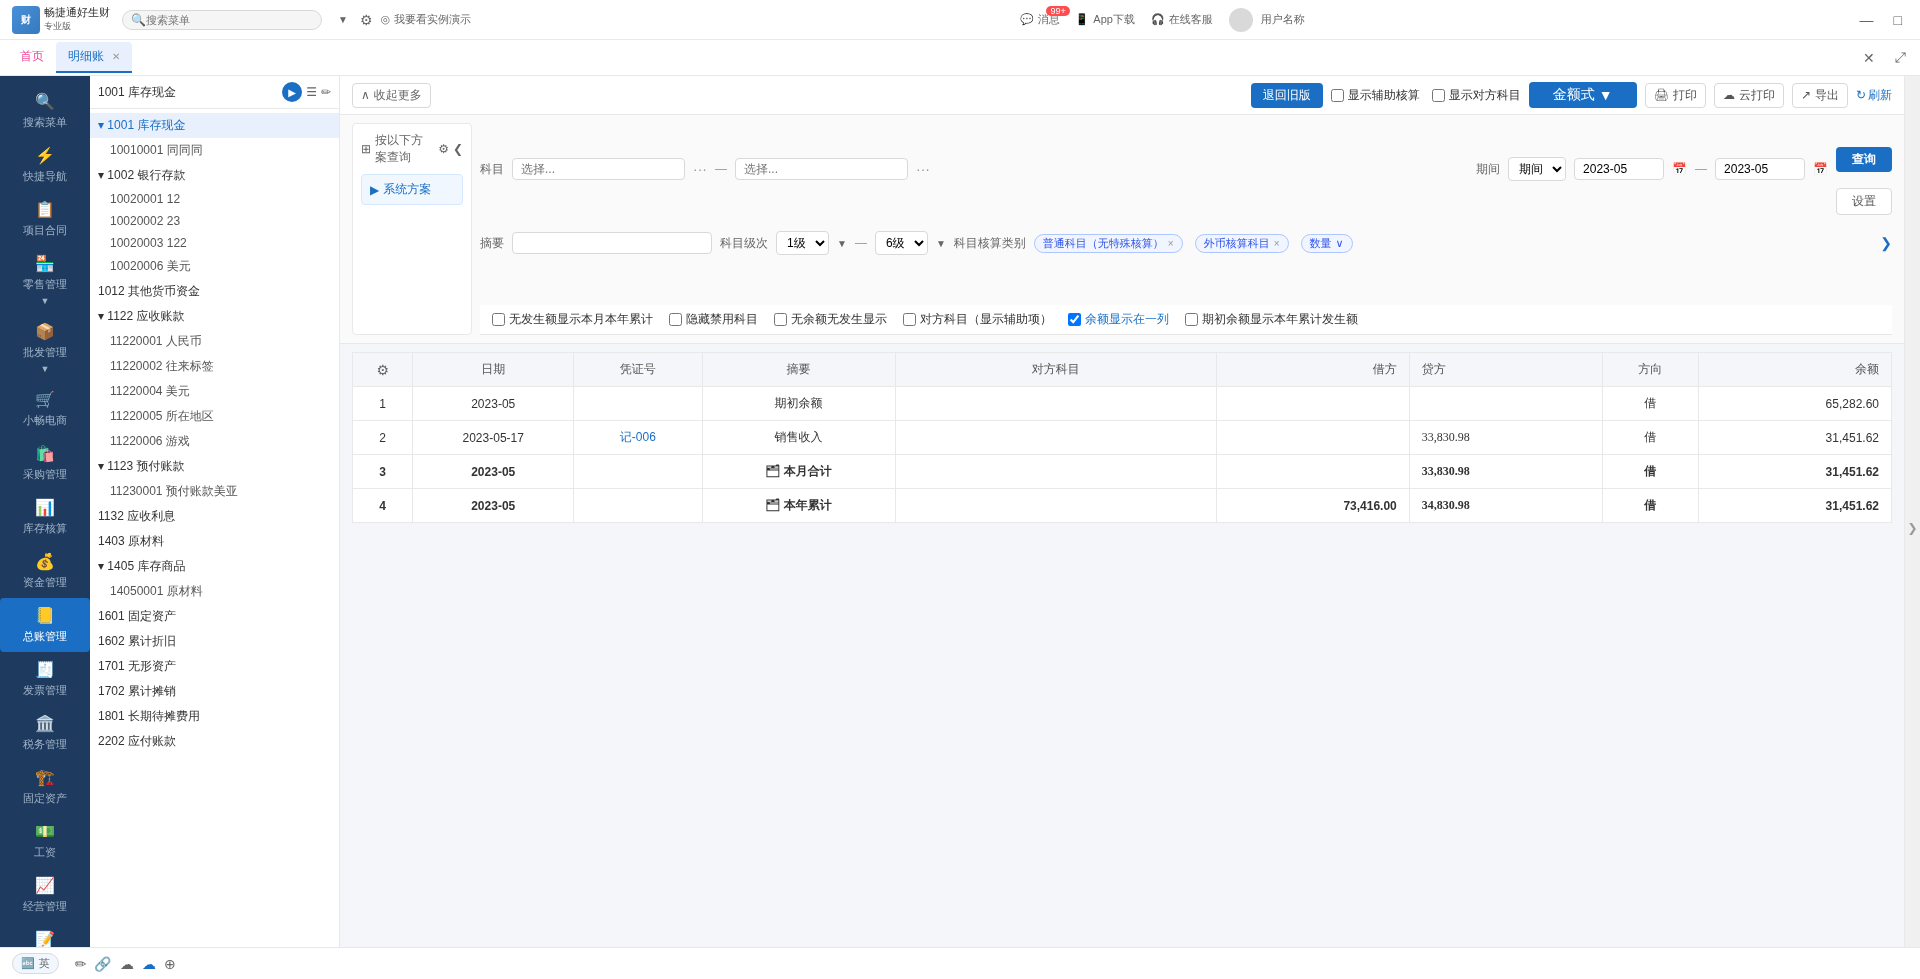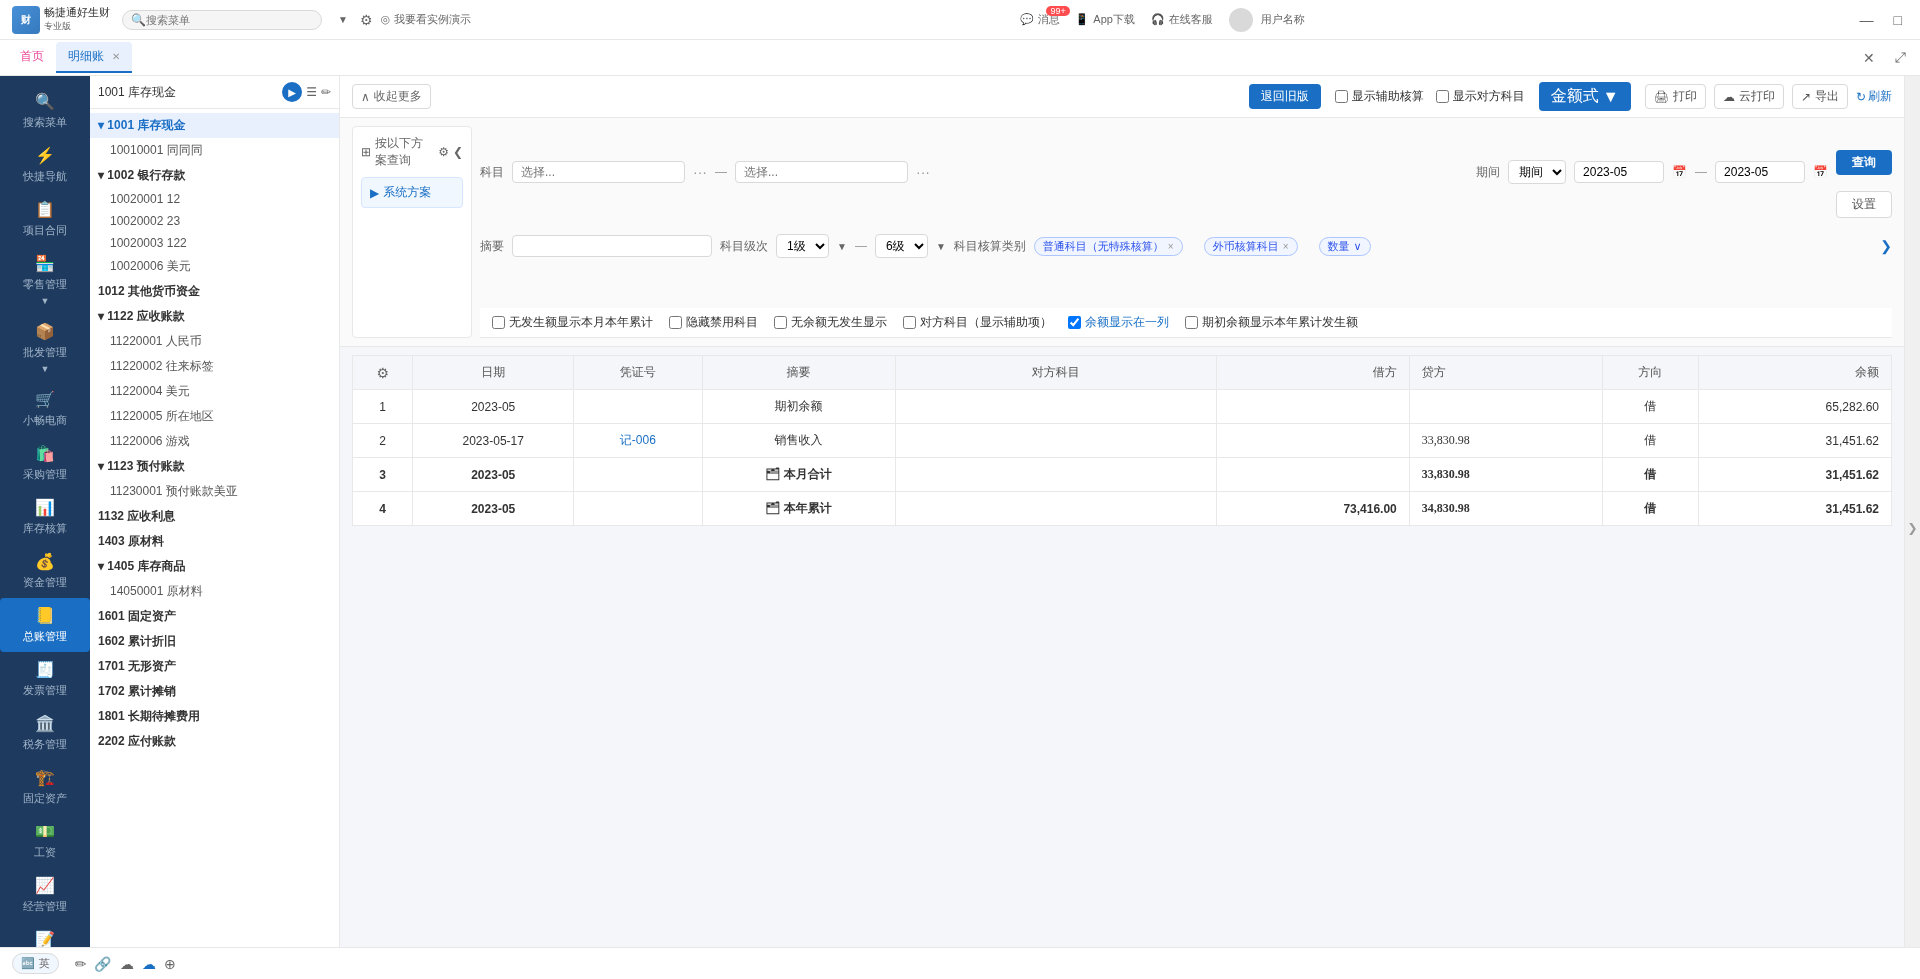--- a/index.html
+++ b/index.html
@@ -45,51 +45,51 @@
 
     
     .account-tree { width: 250px; background: #fff; border-right: 1px solid #e8e8e8; display: flex; flex-direction: column; flex-shrink: 0; overflow: hidden; }
     .account-tree-header { display: flex; align-items: center; padding: 6px 8px; border-bottom: 1px solid #e8e8e8; gap: 4px; }
     .account-tree-selected { display: flex; align-items: center; gap: 4px; flex: 1; }
     .arrow-right { width: 20px; height: 20px; background: #1a6fc4; border-radius: 50%; display: flex; align-items: center; justify-content: center; color: white; font-size: 10px; cursor: pointer; }
     .tree-header-icons { display: flex; gap: 4px; color: #666; }
     .tree-body { flex: 1; overflow-y: auto; padding: 4px 0; }
     .tree-node { padding: 4px 8px; cursor: pointer; font-size: 12px; color: #333; }
     .tree-node.selected { background: #e8f0fe; color: #1a6fc4; font-weight: bold; }
-    .tree-node.parent { font-weight: 700; }
+    .tree-node.parent { font-weight: 400; }
     .tree-node.child { padding-left: 20px; color: #555; }
 
     
     .content-area { flex: 1; display: flex; flex-direction: column; background: #f5f6fa; overflow: hidden; }
 
     
     .content-topbar { display: flex; align-items: center; padding: 6px 12px; background: #fff; border-bottom: 1px solid #e8e8e8; gap: 8px; }
     .expand-more-btn { display: flex; align-items: center; gap: 4px; color: #666; font-size: 12px; cursor: pointer; border: 1px solid #d9d9d9; border-radius: 4px; padding: 3px 8px; background: #fff; }
     .return-btn { background: #1a6fc4; color: white; border: none; border-radius: 4px; padding: 4px 12px; cursor: pointer; font-size: 12px; }
     .checkbox-group { display: flex; align-items: center; gap: 12px; }
     .checkbox-item { display: flex; align-items: center; gap: 4px; font-size: 12px; color: #333; cursor: pointer; }
     .checkbox-item input { cursor: pointer; }
-    .amount-btn { background: #1a6fc4; color: white; border: none; border-radius: 4px; padding: 4px 12px; cursor: pointer; font-size: 16px; display: flex; align-items: center; gap: 4px; }
+    .amount-btn { background: #1a6fc4; color: white; border: none; border-radius: 4px; padding: 4px 24px; cursor: pointer; font-size: 14px; display: flex; align-items: center; gap: 4px; }
     .action-btns { display: flex; align-items: center; gap: 8px; margin-left: auto; }
     .action-btn { display: flex; align-items: center; gap: 4px; font-size: 12px; color: #555; cursor: pointer; padding: 3px 8px; border: 1px solid #d9d9d9; border-radius: 4px; background: #fff; }
     .refresh-btn { color: #1a6fc4; cursor: pointer; font-size: 12px; display: flex; align-items: center; gap: 2px; }
     .filter-row { display: flex; align-items: center; gap: 8px; margin-bottom: 8px; }
     .filter-label { font-size: 12px; color: #666; white-space: nowrap; }
     .filter-input { border: 1px solid #d9d9d9; border-radius: 4px; padding: 3px 8px; font-size: 12px; outline: none; background: #fff; }
     .filter-input.wide { min-width: 120px; }
     .filter-dots { color: #999; font-size: 14px; cursor: pointer; }
     .filter-dash { color: #999; }
     .period-select { border: 1px solid #d9d9d9; border-radius: 4px; padding: 3px 6px; font-size: 12px; background: #fff; cursor: pointer; }
     .query-btn { background: #1a6fc4; color: white; border: none; border-radius: 4px; padding: 4px 16px; cursor: pointer; font-size: 12px; font-weight: bold; }
     .setting-btn { background: #fff; color: #555; border: 1px solid #d9d9d9; border-radius: 4px; padding: 4px 12px; cursor: pointer; font-size: 12px; }
     .sidebar-toggle { color: #1a6fc4; cursor: pointer; font-size: 14px; margin-left: 4px; }
     
     .filter-row2 { display: flex; align-items: center; gap: 8px; }
     .summary-input { border: 1px solid #d9d9d9; border-radius: 4px; padding: 3px 8px; font-size: 12px; outline: none; background: #fff; width: 200px; }
-    .tag-group { display: flex; align-items: flex-end; gap: 21px; }
+    .tag-group { display: flex; align-items: flex-end; gap: 12px; }
     .tag { display: flex; align-items: center; gap: 4px; background: #f0f5ff; border: 1px solid #adc6ff; border-radius: 12px; padding: 1px 8px; font-size: 11px; color: #2f54eb; }
     .tag-close { cursor: pointer; color: #999; font-size: 10px; }
 
     
     .checkbox-row { display: flex; align-items: center; gap: 16px; padding: 6px 12px; background: #fff; border-bottom: 1px solid #e8e8e8; margin-top: 42px; }
     .checkbox-row-item { display: flex; align-items: center; gap: 4px; font-size: 12px; color: #333; cursor: pointer; }
     .checkbox-row-item.checked { color: #1a6fc4; }
 
     
     .data-table-wrapper { flex: 1; overflow: auto; padding: 0 12px 12px; }
@@ -303,21 +303,21 @@
 
   <div class="content-area">
 
     <div class="content-topbar">
 
       <div class="expand-more-btn">
         <span>∧</span>
         <span>收起更多</span>
       </div>
 
-      <div style="margin-left:auto;display:flex;align-items:center;gap:14px;">
+      <div style="margin-left:auto;display:flex;align-items:center;gap:8px;">
         <button class="return-btn">退回旧版</button>
         <div class="checkbox-group">
           <label class="checkbox-item">
             <input type="checkbox" style="">
             <span>显示辅助核算</span>
           </label>
           <label class="checkbox-item">
             <input type="checkbox" style="">
             <span>显示对方科目</span>
           </label>

